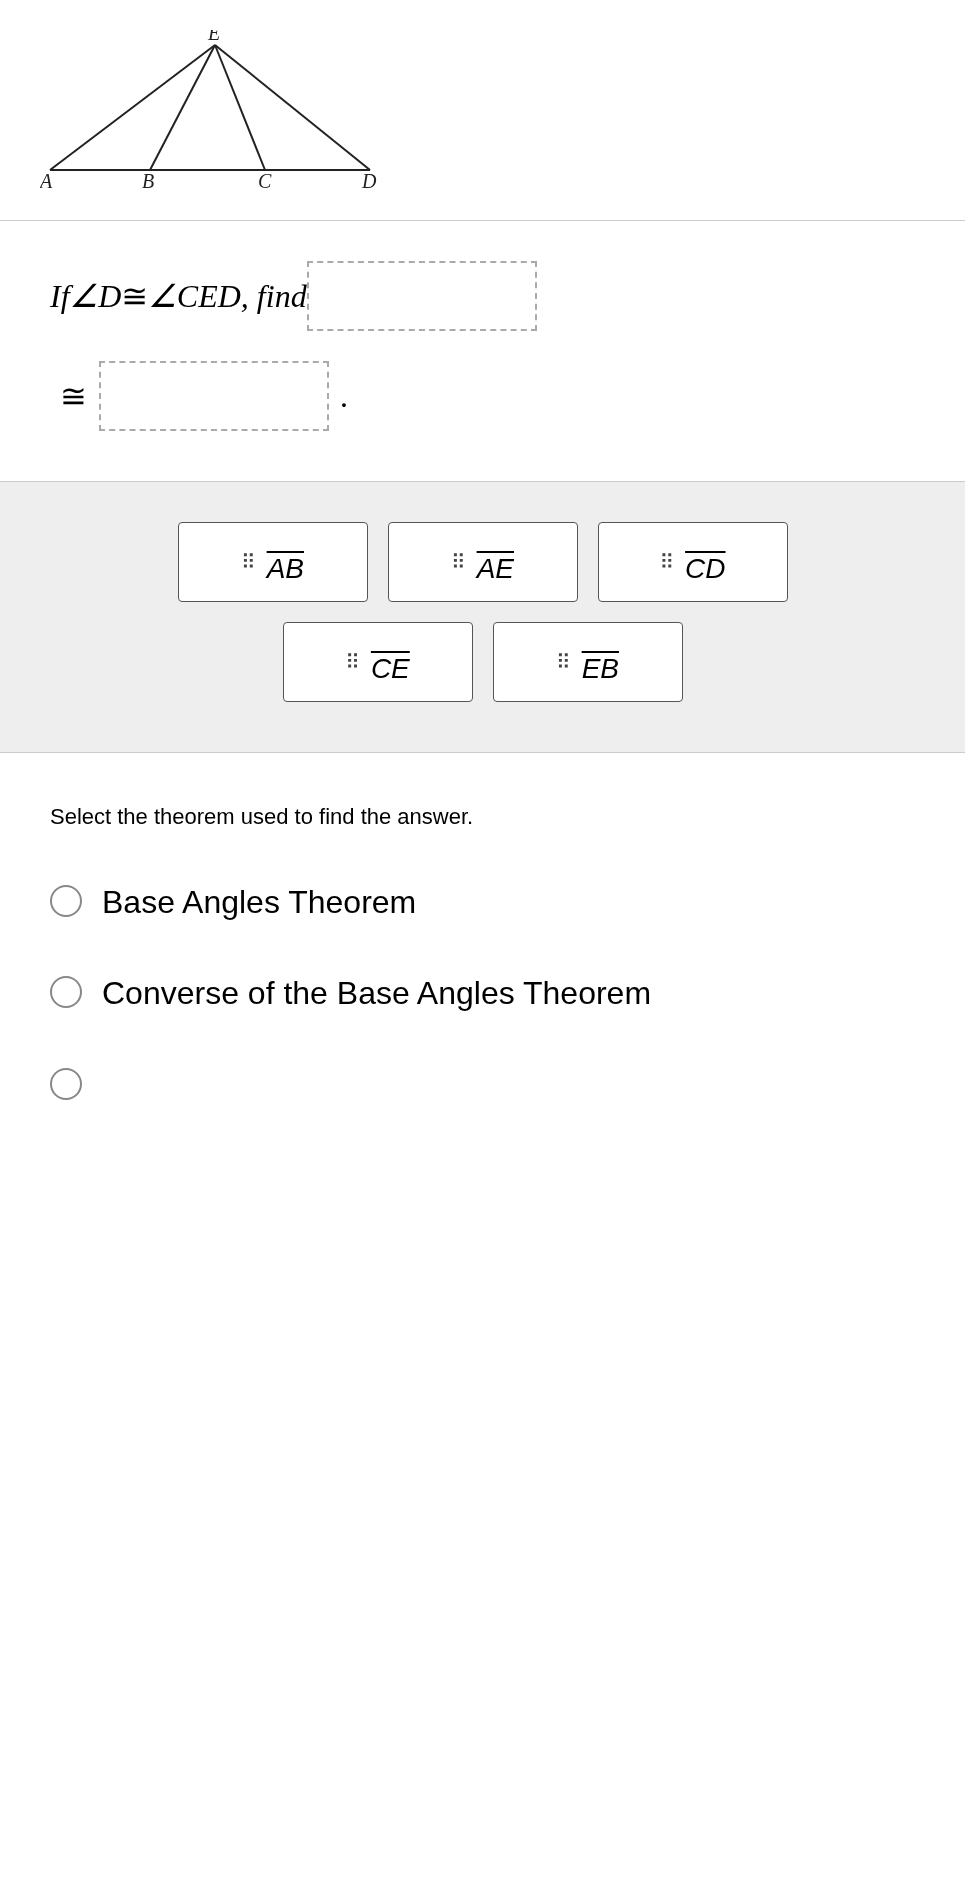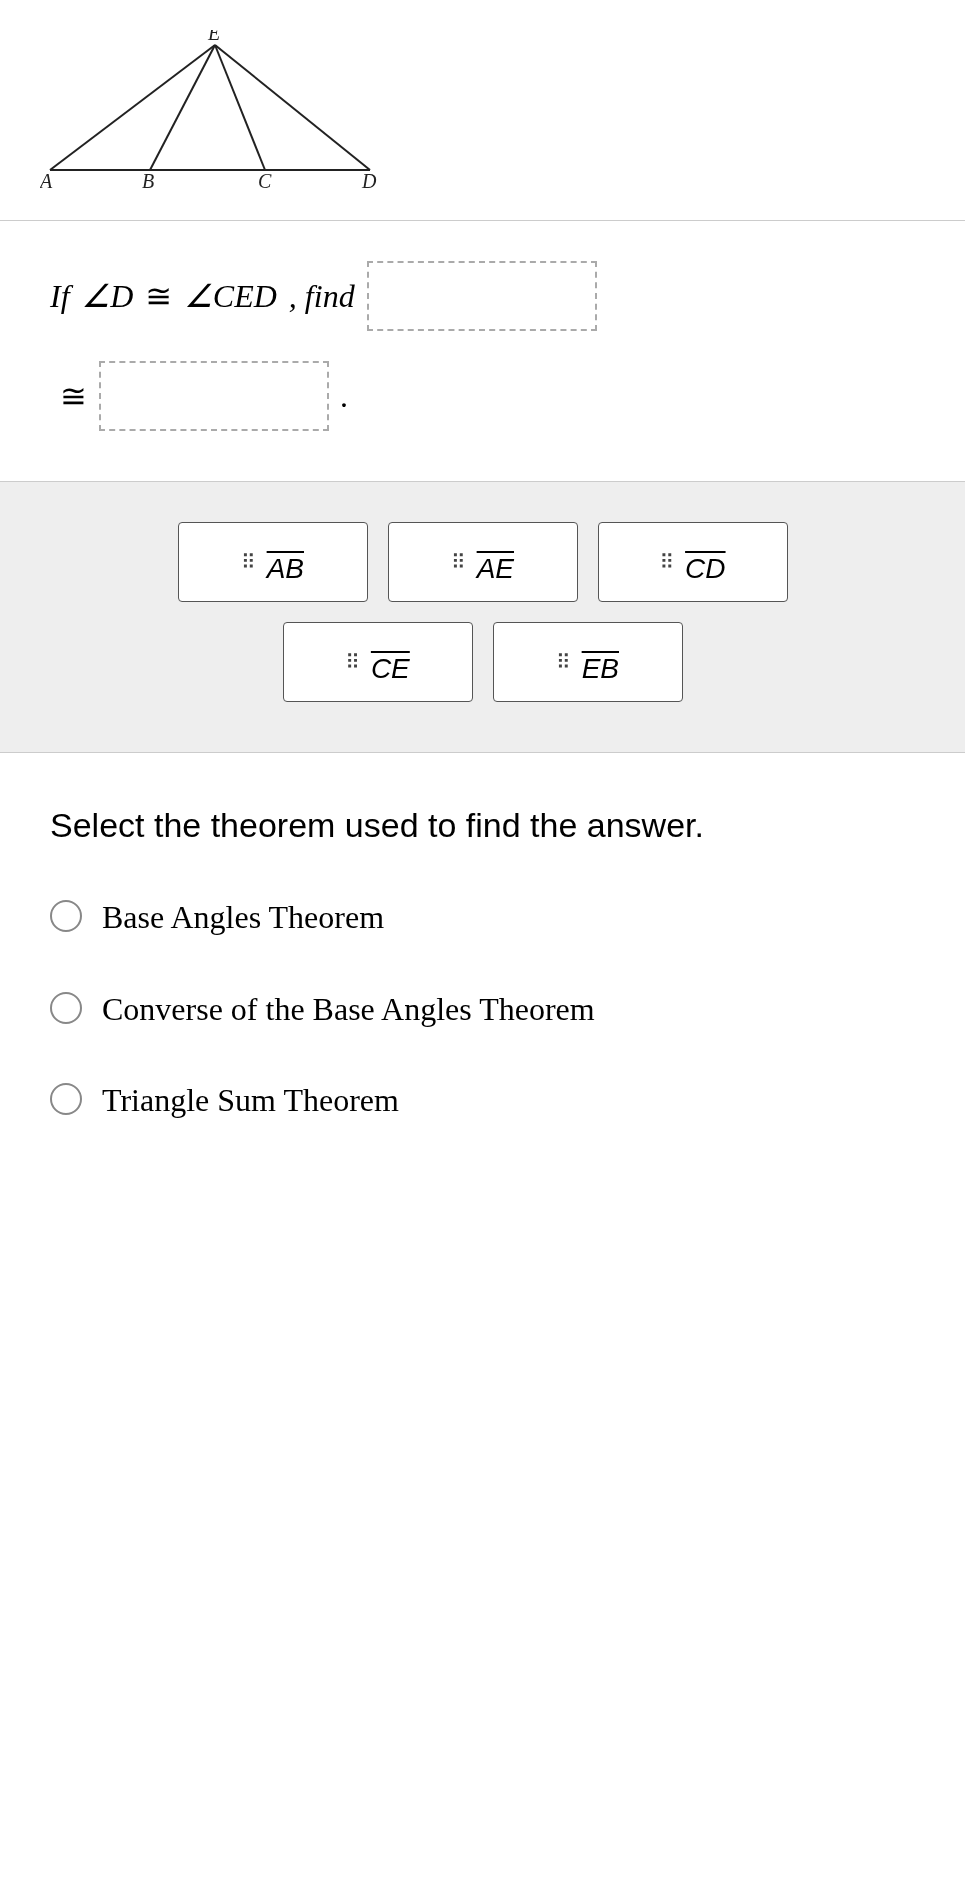--- a/index.html
+++ b/index.html
@@ -34,21 +34,21 @@
     
     .equation-section {
       background: #ffffff;
       padding: 40px 50px 50px 50px;
       border-bottom: 1px solid #cccccc;
     }
 
     .equation-line1 {
       display: flex;
       align-items: center;
-      gap: 12px;
+      gap: 0;
       margin-bottom: 30px;
       font-size: 32px;
     }
 
     .equation-line2 {
       display: flex;
       align-items: center;
       gap: 12px;
       font-size: 32px;
       margin-left: 10px;
@@ -135,32 +135,32 @@
     }
 
     
     .theorem-section {
       background: #ffffff;
       padding: 50px 50px 50px 50px;
     }
 
     .theorem-title {
       font-family: Arial, Helvetica, sans-serif;
-      font-size: 34px;
+      font-size: 22px;
       font-style: normal;
       margin-bottom: 50px;
       line-height: 1.3;
     }
 
     .radio-option {
       display: flex;
       align-items: flex-start;
       gap: 20px;
       margin-bottom: 50px;
-      font-family: Liberation Serif, serif;
+      font-family: Liberation Sans, sans-serif;
       font-size: 32px;
       cursor: pointer;
     }
 
     .radio-circle {
       width: 32px;
       height: 32px;
       border: 2px solid #888888;
       border-radius: 50%;
       flex-shrink: 0;
@@ -254,15 +254,14 @@
     <span class="radio-label">Base Angles Theorem</span>
   </label>
 
   <label class="radio-option">
     <div class="radio-circle"></div>
     <span class="radio-label">Converse of the Base Angles Theorem</span>
   </label>
 
   <label class="radio-option">
     <div class="radio-circle"></div>
-    <span class="radio-label">Triangle Sum Theorem</span>
   </label>
 </div>
 
 </body></html>

